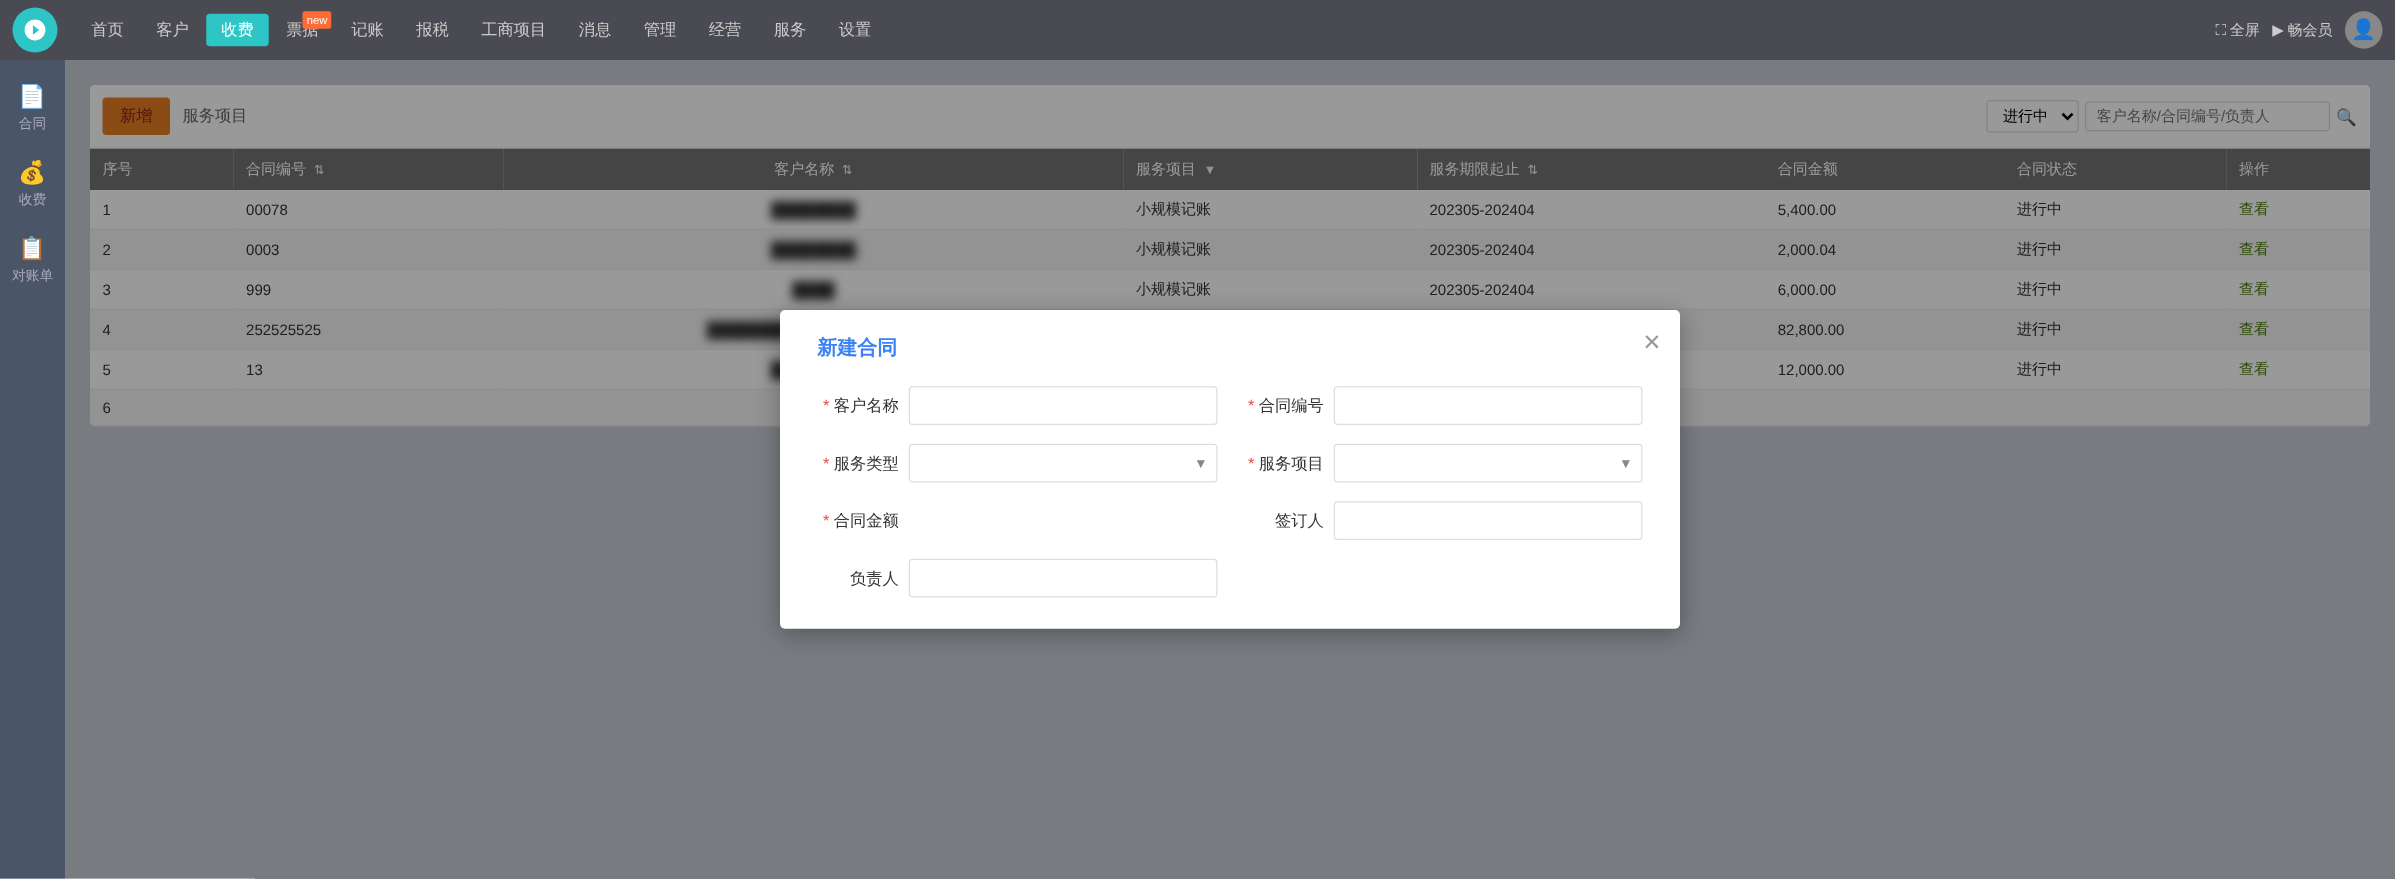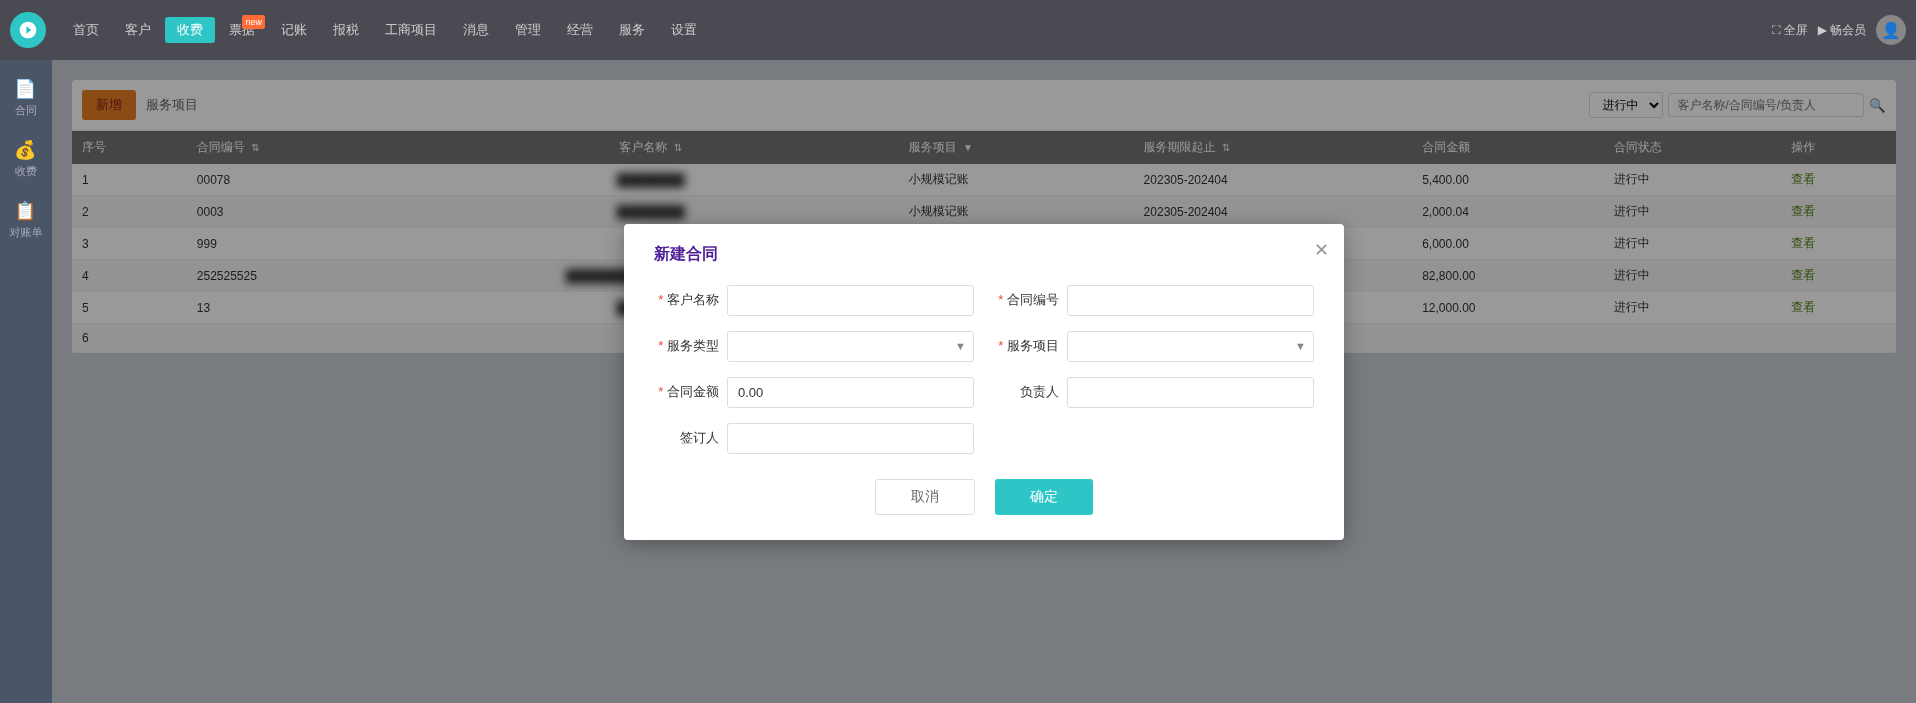--- a/index.html
+++ b/index.html
@@ -1,21 +1,21 @@
 <!DOCTYPE html>
 <html><head>
   <meta charset="utf-8">
   <style>
     * { box-sizing: border-box; margin: 0; padding: 0; }
     body { font-family: "Microsoft YaHei", Arial, sans-serif; font-size: 13px; background: #c8cdd4; display: flex; flex-direction: column; height: 703px; overflow: hidden; }
 
     
     .top-nav {
       background: #4a4a52;
-      height: 60px;
+      height: 48px;
       display: flex;
       align-items: center;
       padding: 0 10px;
       flex-shrink: 0;
     }
     .top-nav .logo {
       width: 36px; height: 36px;
       background: #2dc5c5;
       border-radius: 50%;
       display: flex; align-items: center; justify-content: center;
@@ -147,21 +147,21 @@
     
     .dialog {
       background: #fff;
       border-radius: 4px;
       width: 720px;
       padding: 20px 30px 25px;
       position: relative;
       box-shadow: 0 4px 20px rgba(0,0,0,0.3);
     }
     .dialog-title {
-      font-size: 16px; color: #4c1d95; margin-bottom: 20px;
+      font-size: 16px; color: #3b82f6; margin-bottom: 20px;
       font-weight: bold;
     }
     .dialog-close {
       position: absolute; top: 15px; right: 15px;
       background: none; border: none; cursor: pointer;
       font-size: 18px; color: #999;
     }
 
     .form-grid { display: grid; grid-template-columns: 1fr 1fr; gap: 15px 20px; }
     .form-row { display: flex; align-items: center; gap: 8px; }
@@ -395,34 +395,29 @@
           <div class="form-row">
             <span class="form-label required">服务项目</span>
             <div class="form-select-wrap">
               <select class="form-select"></select>
               <span class="form-select-arrow">▼</span>
             </div>
           </div>
 
           <div class="form-row">
             <span class="form-label required">合同金额</span>
-            <input type="text" class="form-input" value="0.00" style="">
-          </div>
+          </div>
+          <div class="form-row">
+            <span class="form-label">签订人</span>
+            <input type="text" class="form-input" style="">
+          </div>
+
           <div class="form-row">
             <span class="form-label">负责人</span>
             <input type="text" class="form-input" style="">
           </div>
 
-          <div class="form-row">
-            <span class="form-label">签订人</span>
-            <input type="text" class="form-input" style="">
-          </div>
-
         </div>
 
-        <div class="dialog-footer">
-          <button class="btn-cancel">取消</button>
-          <button class="btn-confirm">确定</button>
-        </div>
       </div>
     </div>
   </div>
 </div>
 
 </body></html>

